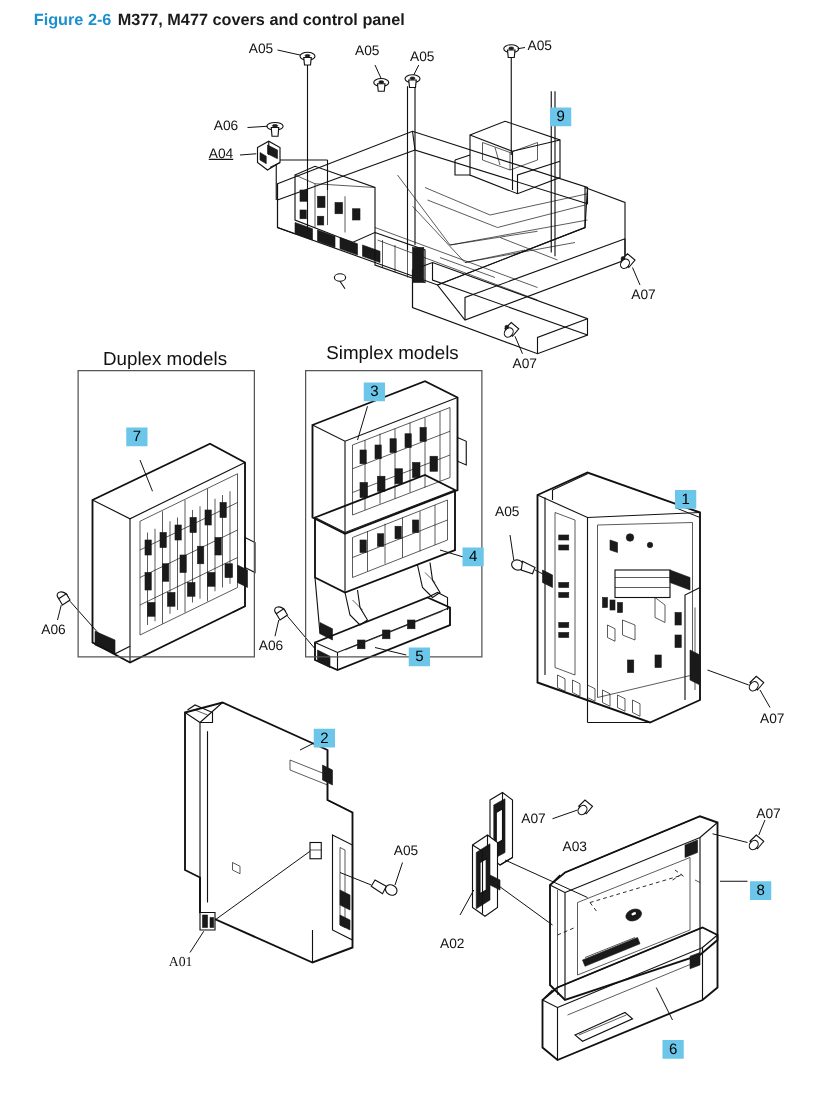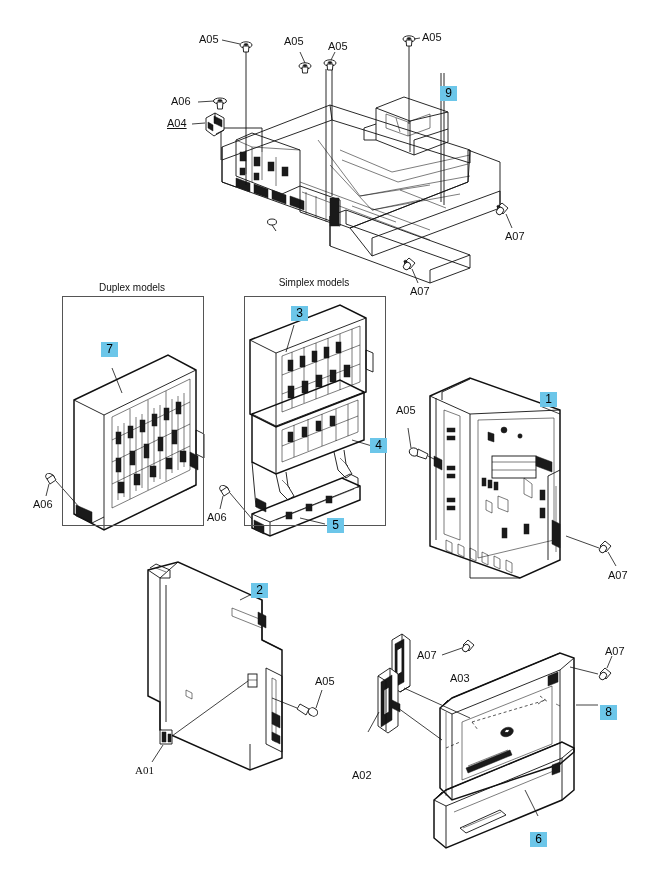--- a/index.html
+++ b/index.html
@@ -27,21 +27,21 @@
   }
 
   
   .lbl{
     position:absolute;font-size:11px;line-height:11px;
     color:#111;white-space:nowrap;
   }
 
   
   .boxcap{
-    position:absolute;font-size:10px;line-height:10px;color:#111;
+    position:absolute;font-size:15px;line-height:10px;color:#111;
     white-space:nowrap;text-align:center;
   }
   .groupbox{
     position:absolute;border:1px solid #555;background:transparent;
   }
 
   
   #art{position:absolute;left:0;top:0;width:665px;height:877px;}
   #art .ln{stroke:#111;fill:none;stroke-width:.9;}
   #art .ln2{stroke:#111;fill:none;stroke-width:1.5;}
@@ -49,20 +49,23 @@
   #art .lead{stroke:#111;fill:none;stroke-width:.8;}
   #art .dash{stroke:#111;fill:none;stroke-width:.7;stroke-dasharray:3 2.5;}
   #art .fillw{fill:#ffffff;stroke:#111;stroke-width:.9;}
   #art .fillk{fill:#1a1a1a;stroke:#1a1a1a;stroke-width:.5;}
 </style>
 </head>
 <body>
 
 <div id="page">
 
+  <div class="fig-title">
+    <span class="num">Figure 2-6</span><span class="cap">M377, M477 covers and control panel</span>
+  </div>
 
   <svg id="art" viewBox="0 0 665 877">
 
     <g>
 
       <path class="ln" d="M222 147 L330 105 L470 150 L468 182 L350 228 L222 182 Z"></path>
       <path class="ln" d="M330 105 L332 120 L470 163 L470 150"></path>
       <path class="ln" d="M222 147 L222 182"></path>
       <path class="ln" d="M332 120 L222 160"></path>
 
@@ -548,16 +551,16 @@
   <div class="lbl" style="left:505px;top:231px;">A07</div>
   <div class="lbl" style="left:410px;top:286px;">A07</div>
   <div class="lbl" style="left:33px;top:499px;">A06</div>
   <div class="lbl" style="left:207px;top:512px;">A06</div>
   <div class="lbl" style="left:396px;top:405px;">A05</div>
   <div class="lbl" style="left:608px;top:570px;">A07</div>
   <div class="lbl" style="left:315px;top:676px;">A05</div>
   <div class="lbl" style="left:135px;top:765px;font-family:Liberation Serif, serif;">A01</div>
   <div class="lbl" style="left:417px;top:650px;">A07</div>
   <div class="lbl" style="left:450px;top:673px;text-align:center;">A03</div>
-  <div class="lbl" style="left:352px;top:770px;">A02</div>
+  <div class="lbl" style="left:352px;top:750px;">A02</div>
   <div class="lbl" style="left:605px;top:646px;">A07</div>
 
 </div>
 
 </body></html>

